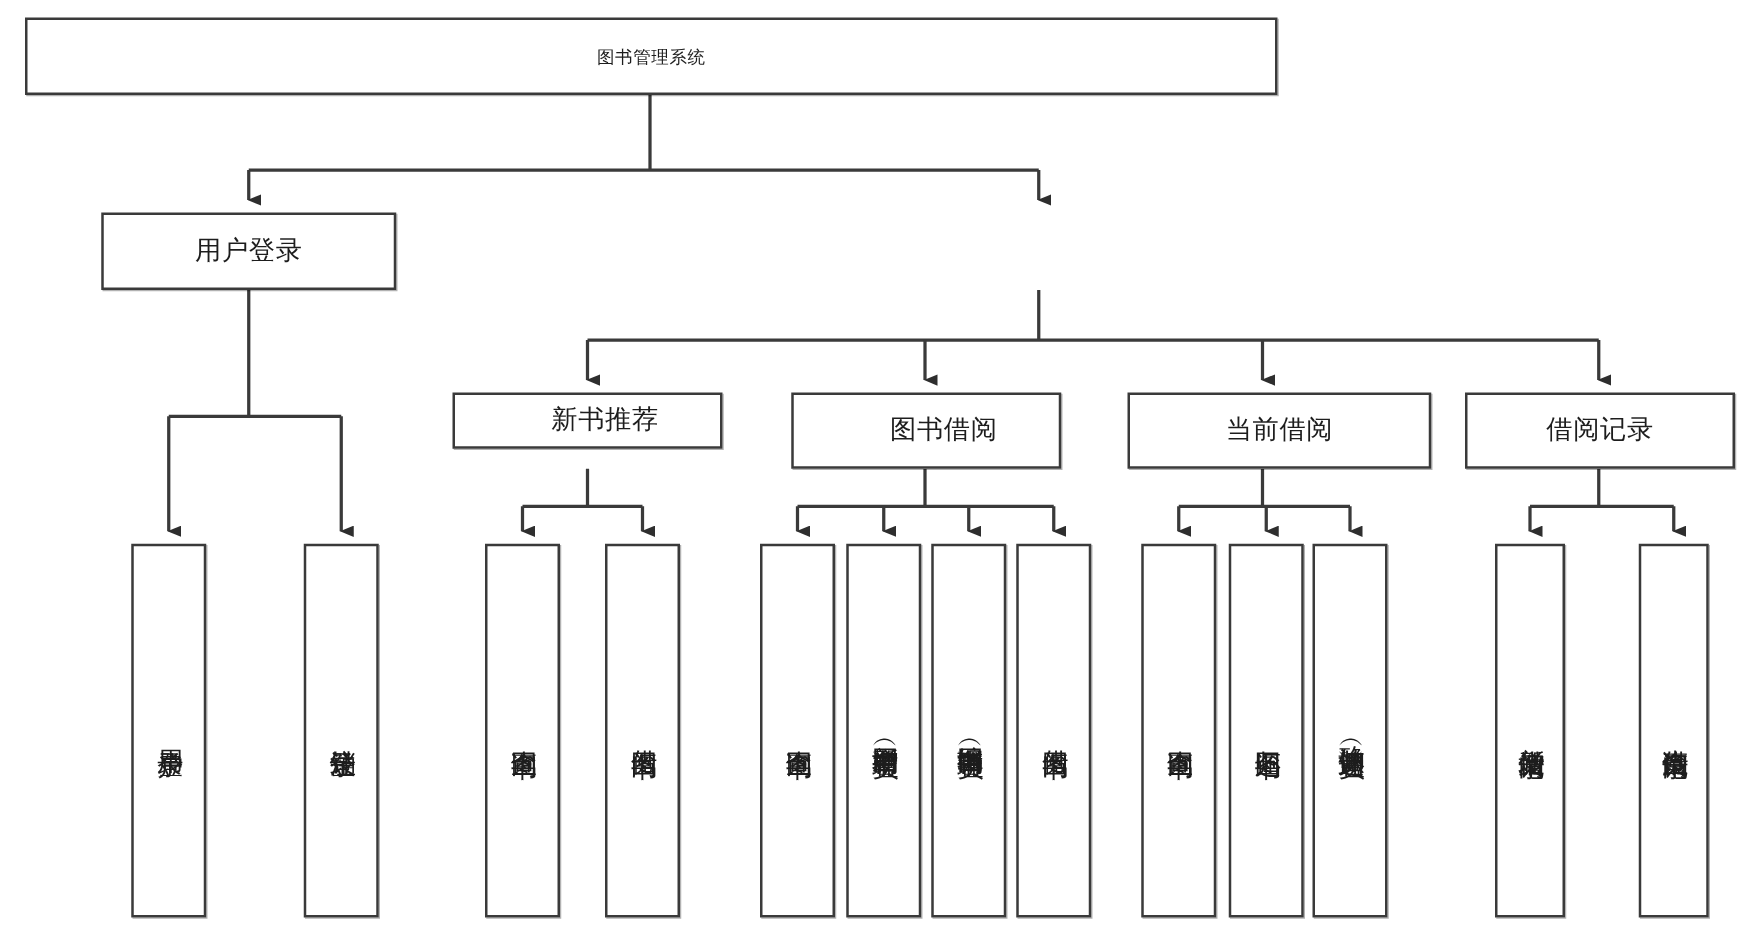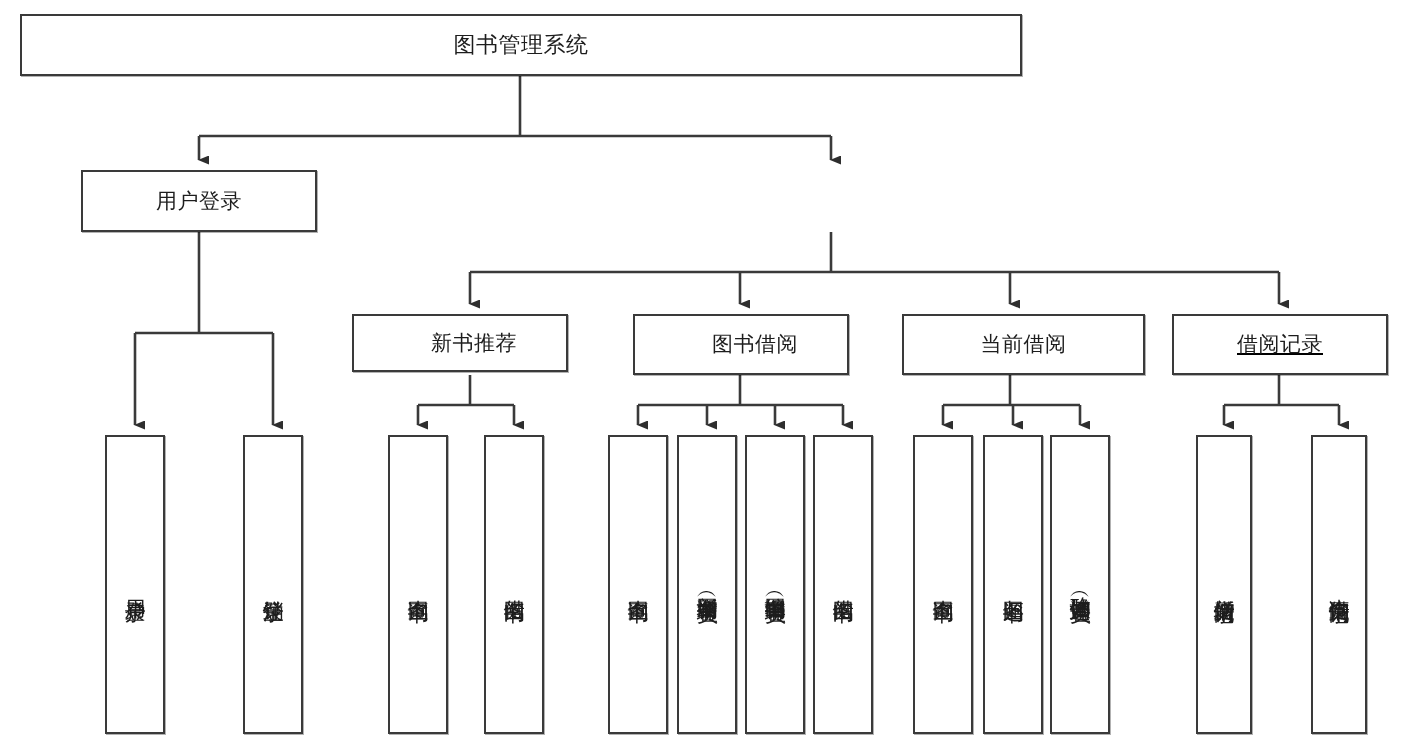--- a/index.html
+++ b/index.html
@@ -47,21 +47,21 @@
   .node.leaf .node-label {
     writing-mode: vertical-rl;
     text-orientation: upright;
     font-size: 21px;
     line-height: 1.26;
     letter-spacing: 1px;
     white-space: normal;
     max-height: 272px;
   }
   #root-node .node-label {
-    font-size: 22px;
+    font-size: 14px;
   }
   #watermark {
     position: absolute;
     left: 1189px;
     top: 712px;
     font-size: 17px;
     color: #b9b9b9;
     letter-spacing: 0.6px;
     white-space: nowrap;
     z-index: 6;
@@ -124,30 +124,30 @@
   </svg>
 
   <div class="node" id="root-node" style="left:20px; top:14px; width:1002px; height:62px;">
     <span class="node-label">图书管理系统</span>
   </div>
 
   <div class="node" style="left:81px; top:170px; width:236px; height:62px;">
     <span class="node-label">用户登录</span>
   </div>
 
-  <div class="node" style="left:352px; top:314px; width:216px; height:58px;padding-left:28px;">
+  <div class="node" style="left:362px; top:314px; width:216px; height:45px;padding-left:28px;">
     <span class="node-label">新书推荐</span>
   </div>
   <div class="node" style="left:633px; top:314px; width:216px; height:61px;padding-left:28px;">
     <span class="node-label">图书借阅</span>
   </div>
   <div class="node" style="left:902px; top:314px; width:243px; height:61px;">
     <span class="node-label">当前借阅</span>
   </div>
-  <div class="node" style="left:1172px; top:314px; width:216px; height:61px;text-decoration:underline;">
+  <div class="node" style="left:1172px; top:314px; width:216px; height:61px;">
     <span class="node-label">借阅记录</span>
   </div>
 
   <div class="node leaf" style="left:105px; top:435px; width:60px; height:299px;">
     <span class="node-label">用户登录</span>
   </div>
   <div class="node leaf" style="left:243px; top:435px; width:60px; height:299px;">
     <span class="node-label">注销登录</span>
   </div>
 

